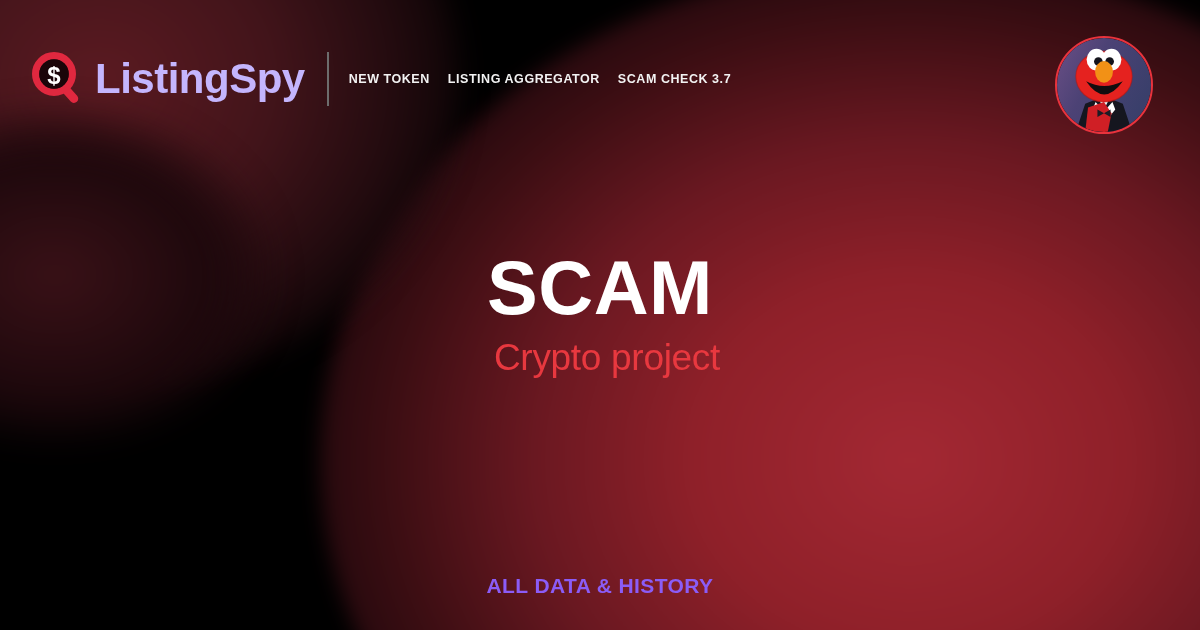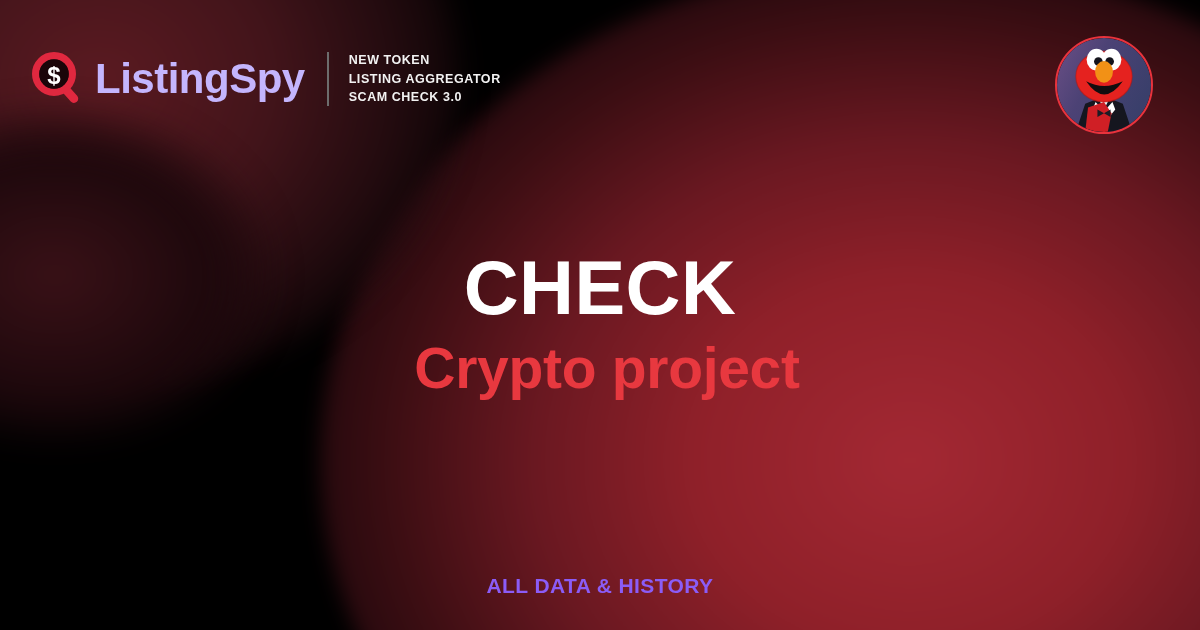--- a/index.html
+++ b/index.html
@@ -106,23 +106,23 @@
   .brand-divider {
     width: 2px;
     height: 54px;
     background: #6d6d6d;
     margin: 0 20px 0 22px;
     flex: 0 0 2px;
   }
 
   .tagline {
     display: flex;
-    flex-direction: column;
+    flex-direction: row;
     justify-content: center;
-    gap: 2px;
+    gap: 18px;
   }
   .tagline-line {
     font-size: 12.5px;
     font-weight: bold;
     letter-spacing: 0.55px;
     color: #f2f2f2;
     line-height: 1.32;
     white-space: nowrap;
   }
 
@@ -152,22 +152,22 @@
   }
   .hero-title {
     font-size: 76px;
     font-weight: bold;
     color: #ffffff;
     letter-spacing: 0.5px;
     line-height: 1.05;
     margin: 0;
   }
   .hero-subtitle {
-    font-size: 57px;
-    font-weight: bold;
+    font-size: 37px;
+    font-weight: normal;
     color: #e8383f;
     letter-spacing: -0.3px;
     line-height: 1.12;
     margin: 9px 0 0 0;
     padding-left: 14px;
   }
 
   
   .footer {
     position: absolute;
@@ -211,21 +211,21 @@
         </svg>
       </span>
       <span class="brand-name">ListingSpy</span>
     </div>
 
     <div class="brand-divider"></div>
 
     <div class="tagline">
       <div class="tagline-line">NEW TOKEN</div>
       <div class="tagline-line">LISTING AGGREGATOR</div>
-      <div class="tagline-line">SCAM CHECK 3.0</div>
+      <div class="tagline-line">SCAM CHECK 3.7</div>
     </div>
   </div>
 
   <div class="avatar">
     <span>
       <svg viewBox="0 0 100 100" xmlns="http://www.w3.org/2000/svg" aria-hidden="true">
         <defs>
           <linearGradient id="avbg" x1="0" y1="0" x2="1" y2="0.5">
             <stop offset="0%" stop-color="#6b4f86"></stop>
             <stop offset="45%" stop-color="#4c4275"></stop>
@@ -258,21 +258,21 @@
           <circle cx="44" cy="25" r="4.6" fill="#14141c"></circle>
           <circle cx="56" cy="25" r="4.6" fill="#14141c"></circle>
 
           <ellipse cx="50" cy="36" rx="9.5" ry="11.5" fill="#f29116"></ellipse>
         </g>
       </svg>
     </span>
   </div>
 
   <div class="hero">
-    <div class="hero-title">CHECK</div>
+    <div class="hero-title">SCAM</div>
     <div class="hero-subtitle">Crypto project</div>
   </div>
 
   <div class="footer">
     <span class="footer-text">ALL DATA &amp; HISTORY</span>
   </div>
 
 </div>
 
 </body></html>

